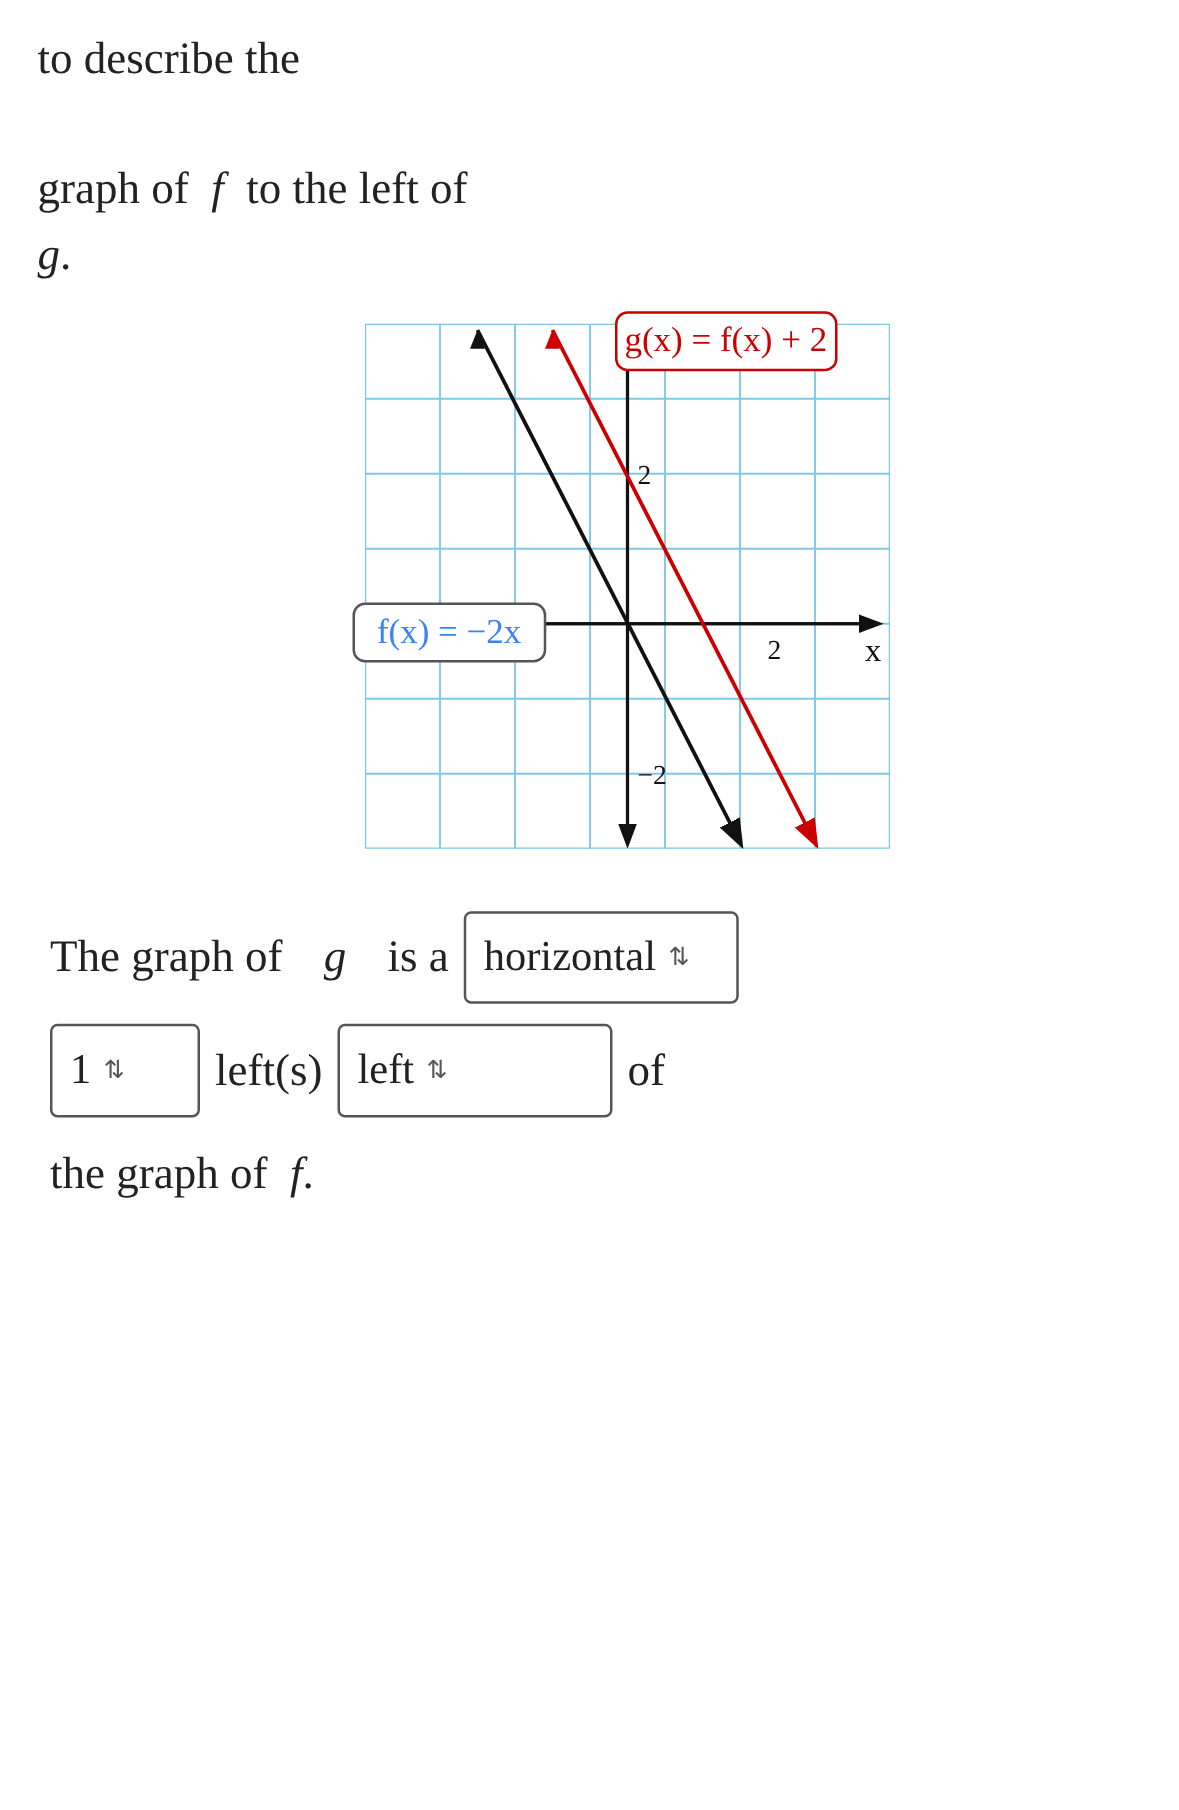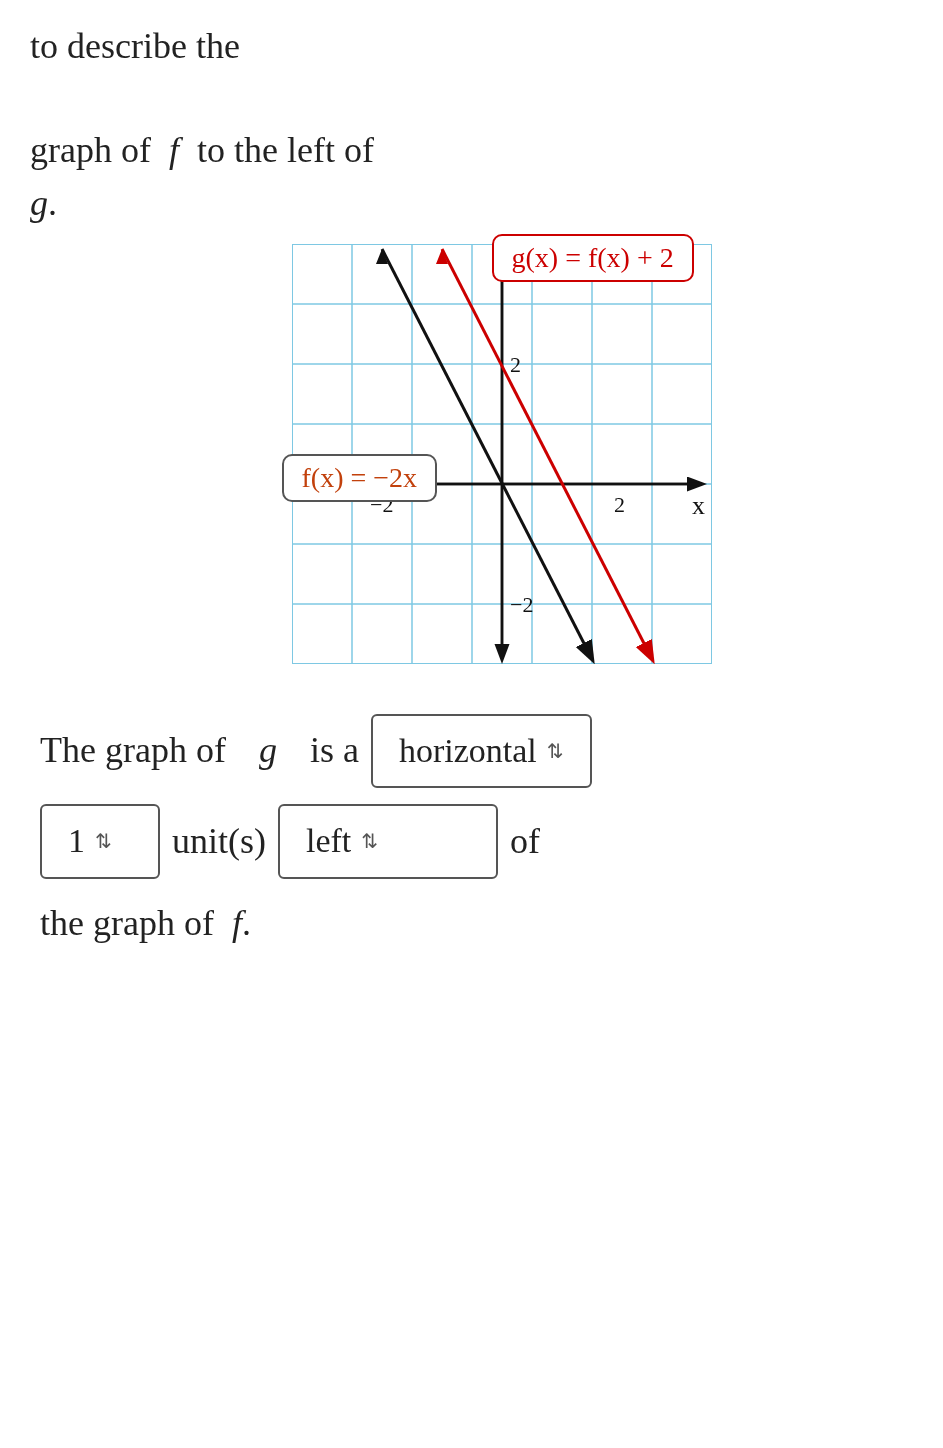--- a/index.html
+++ b/index.html
@@ -9,56 +9,56 @@
       font-size: 32px;
       color: #222;
       width: 943px;
       min-height: 1448px;
       padding: 20px 30px 40px 30px;
     }
 
     .intro-text {
       font-size: 36px;
       line-height: 1.45;
-      margin-bottom: 15px;
+      margin-bottom: 30px;
     }
 
     .italic { font-style: italic; }
 
     .graph-container {
       display: flex;
       justify-content: center;
       margin: 10px 0 50px 60px;
       position: relative;
     }
 
     .graph-label-gx {
       position: absolute;
       top: -10px;
       left: 200px;
       background: #fff;
       border: 2.5px solid #cc0000;
       border-radius: 10px;
-      padding: 6px 18px;
+      padding: 6px 6px;
       font-size: 28px;
       color: #cc0000;
       white-space: nowrap;
       z-index: 10;
     }
 
     .graph-label-fx {
       position: absolute;
-      top: 210px;
+      top: 223px;
       left: -10px;
       background: #fff;
       border: 2px solid #555;
       border-radius: 10px;
       padding: 6px 18px;
       font-size: 28px;
-      color: #c2410c;
+      color: #3b82f6;
       white-space: nowrap;
       z-index: 10;
     }
 
     .graph-wrapper {
       position: relative;
       width: 420px;
       height: 420px;
     }
 
@@ -77,21 +77,21 @@
       display: flex;
       align-items: center;
       gap: 12px;
       flex-wrap: wrap;
       margin-bottom: 16px;
     }
 
     .select-box {
       border: 2px solid #555;
       border-radius: 6px;
-      padding: 8px 26px;
+      padding: 8px 14px;
       font-size: 34px;
       font-family: Georgia, serif;
       display: inline-flex;
       align-items: center;
       gap: 10px;
       background: #fff;
       cursor: pointer;
       min-width: 120px;
     }
 
@@ -204,21 +204,21 @@
       <span>horizontal</span>
       <span class="chevron-icon">⇅</span>
     </div>
   </div>
 
   <div class="row">
     <div class="select-box">
       <span>1</span>
       <span class="chevron-icon">⇅</span>
     </div>
-    <span>unit(s)</span>
+    <span>left(s)</span>
     <div class="select-box wide">
       <span>left</span>
       <span class="chevron-icon">⇅</span>
     </div>
     <span>of</span>
   </div>
 
   <div class="last-line">
     <span>the graph of</span>
     &nbsp;<span class="italic">f</span><span>.</span>

